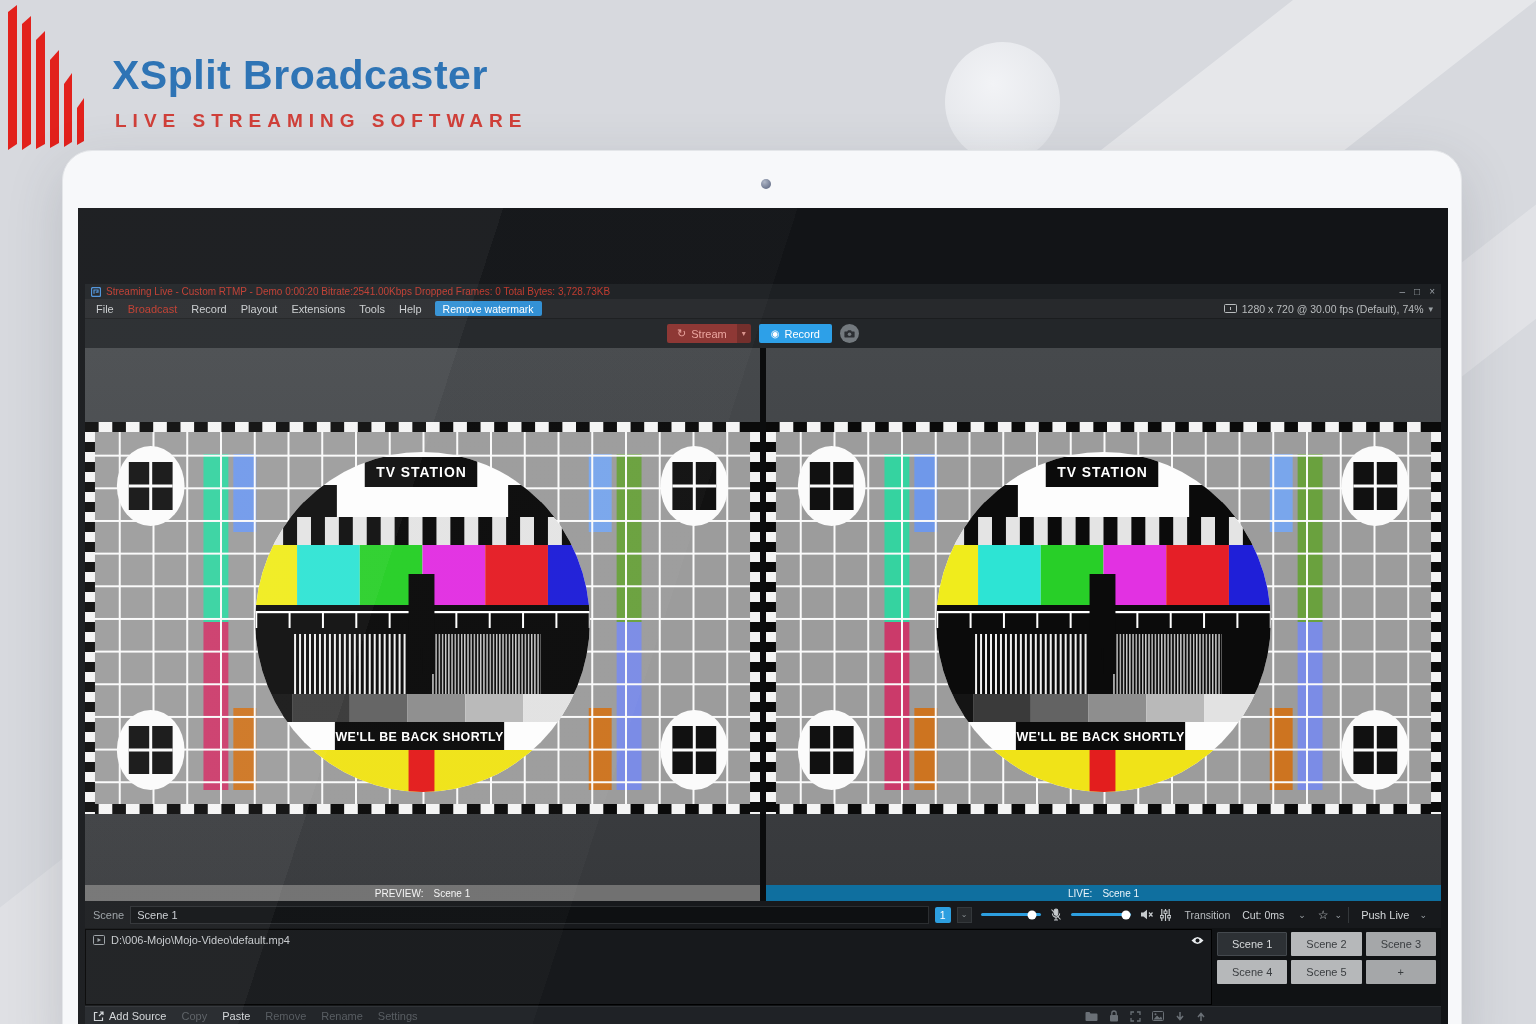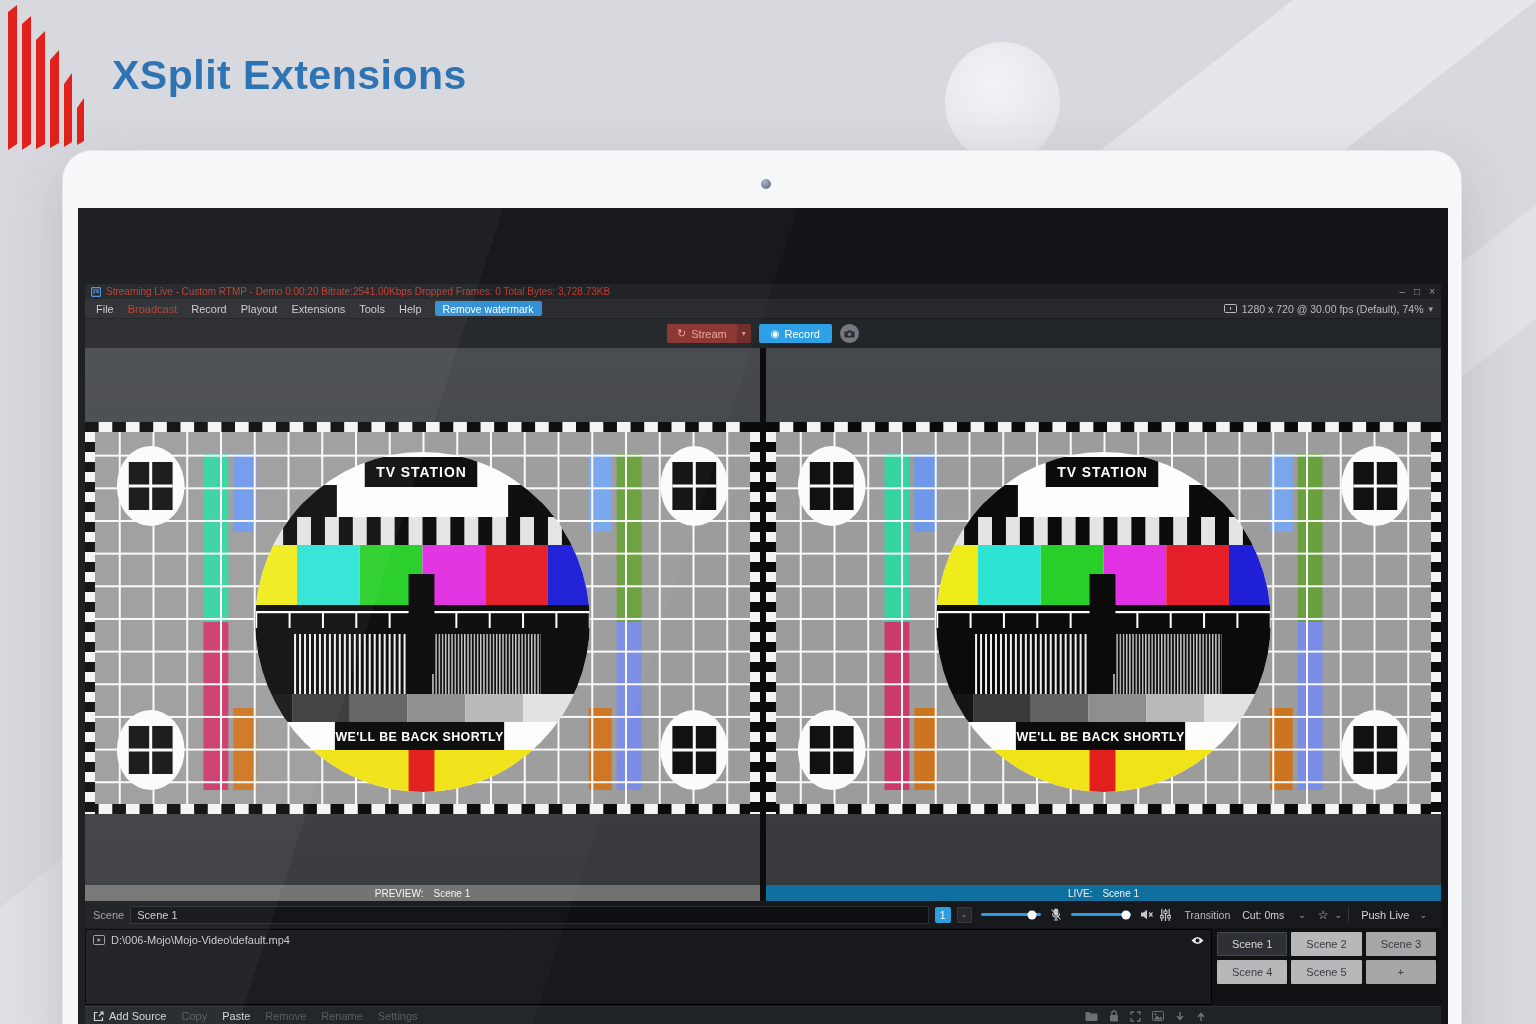--- a/index.html
+++ b/index.html
@@ -110,21 +110,22 @@
   <svg class="brand-stripes" width="80" height="146" viewBox="0 0 80 146">
     <g fill="#e2211c">
       <polygon points="2,8 11,1 11,140 2,146"></polygon>
       <polygon points="16,20 25,12 25,140 16,146"></polygon>
       <polygon points="30,36 39,27 39,140 30,145"></polygon>
       <polygon points="44,56 53,46 53,139 44,144"></polygon>
       <polygon points="58,80 66,69 66,138 58,143"></polygon>
       <polygon points="71,104 78,94 78,137 71,141"></polygon>
     </g>
   </svg>
-  <div class="brand-title">XSplit Extensions</div>
+  <div class="brand-title">XSplit Broadcaster</div>
+  <div class="brand-subtitle">LIVE STREAMING SOFTWARE</div>
 </header>
 
 <div class="device">
   <div class="camera-dot"></div>
   <div class="screen">
 
     <div class="app">
 
       <div class="titlebar">
         <svg class="app-icon" viewBox="0 0 10 10">

